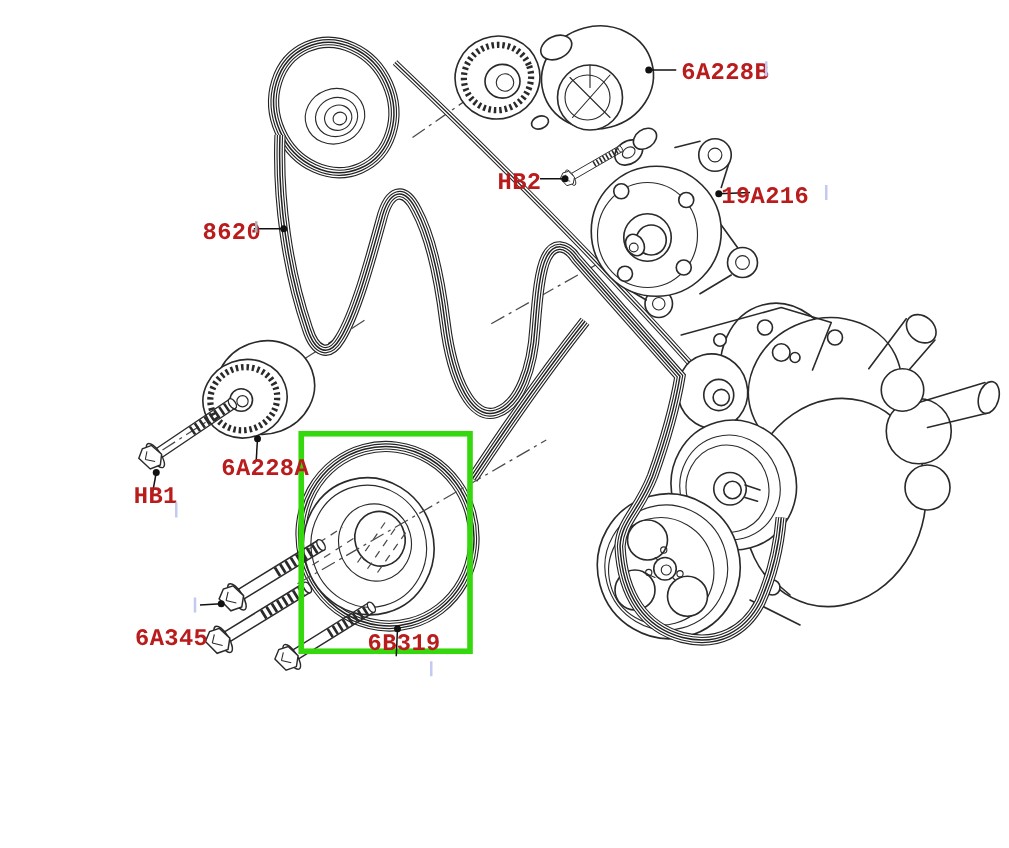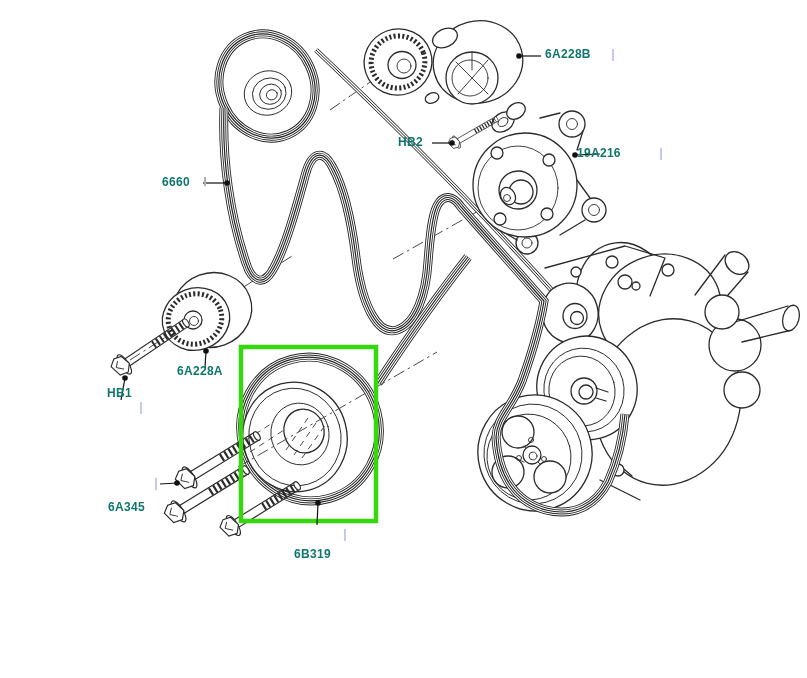--- a/index.html
+++ b/index.html
@@ -23,22 +23,22 @@
   
   .s5 {fill:none;stroke:#232323;stroke-width:5;}
   .s34{fill:none;stroke:#ffffff;stroke-width:3.4;}
   .s1 {fill:none;stroke:#232323;stroke-width:1;}
 
   .axis{fill:none;stroke:#4a4a4a;stroke-width:1;stroke-dasharray:12 4 2.5 4;}
   .ghost{fill:none;stroke:#4a4a4a;stroke-width:1;stroke-dasharray:6 5;}
   .leader{fill:none;stroke:#111;stroke-width:1.2;}
   .dot{fill:#111;stroke:none;}
 
-  .lbl{position:absolute;font-size:12px;font-weight:bold;letter-spacing:.3px;
-       color:#0f766e;white-space:nowrap;cursor:pointer;}
+  .lbl{position:absolute;font-size:19px;font-weight:bold;letter-spacing:.3px;
+       color:#b91c1c;white-space:nowrap;cursor:pointer;font-family:Liberation Mono, monospace;}
   .tick{position:absolute;width:2px;height:12px;background:#c3c9f0;}
   .tick.gray{background:#a9aebc;height:9px;}
 </style>
 </head>
 <body>
 
 <div class="stage">
 
 <svg width="807" height="678" viewBox="0 0 807 678">
   <defs>
@@ -236,28 +236,28 @@
         <circle class="dot" cx="206" cy="351" r="2.8"></circle>
     <path class="leader" d="M125,378 L121,400"></path>
         <circle class="dot" cx="125" cy="378" r="2.8"></circle>
     <path class="leader" d="M160,484 L177,483"></path>
         <circle class="dot" cx="177" cy="483" r="2.8"></circle>
     <path class="leader" d="M318,503 L317,525"></path>
         <circle class="dot" cx="318" cy="503" r="2.8"></circle>
   </g>
 </svg>
 
-<div class="lbl" style="left:162px;top:175px">6660</div>
+<div class="lbl" style="left:162px;top:175px">8620</div>
 <div class="lbl" style="left:545px;top:47px">6A228B</div>
 <div class="lbl" style="left:398px;top:135px">HB2</div>
 <div class="lbl" style="left:577px;top:146px">19A216</div>
 <div class="lbl" style="left:177px;top:364px">6A228A</div>
 <div class="lbl" style="left:107px;top:386px">HB1</div>
 <div class="lbl" style="left:108px;top:500px">6A345</div>
-<div class="lbl" style="left:294px;top:547px">6B319</div>
+<div class="lbl" style="left:294px;top:504px">6B319</div>
 
 <span class="tick gray" style="left:204px;top:177px"></span>
 <span class="tick" style="left:612px;top:49px"></span>
 <span class="tick" style="left:660px;top:148px"></span>
 <span class="tick" style="left:140px;top:402px"></span>
 <span class="tick" style="left:155px;top:478px"></span>
 <span class="tick" style="left:344px;top:529px"></span>
 
 </div>
 

